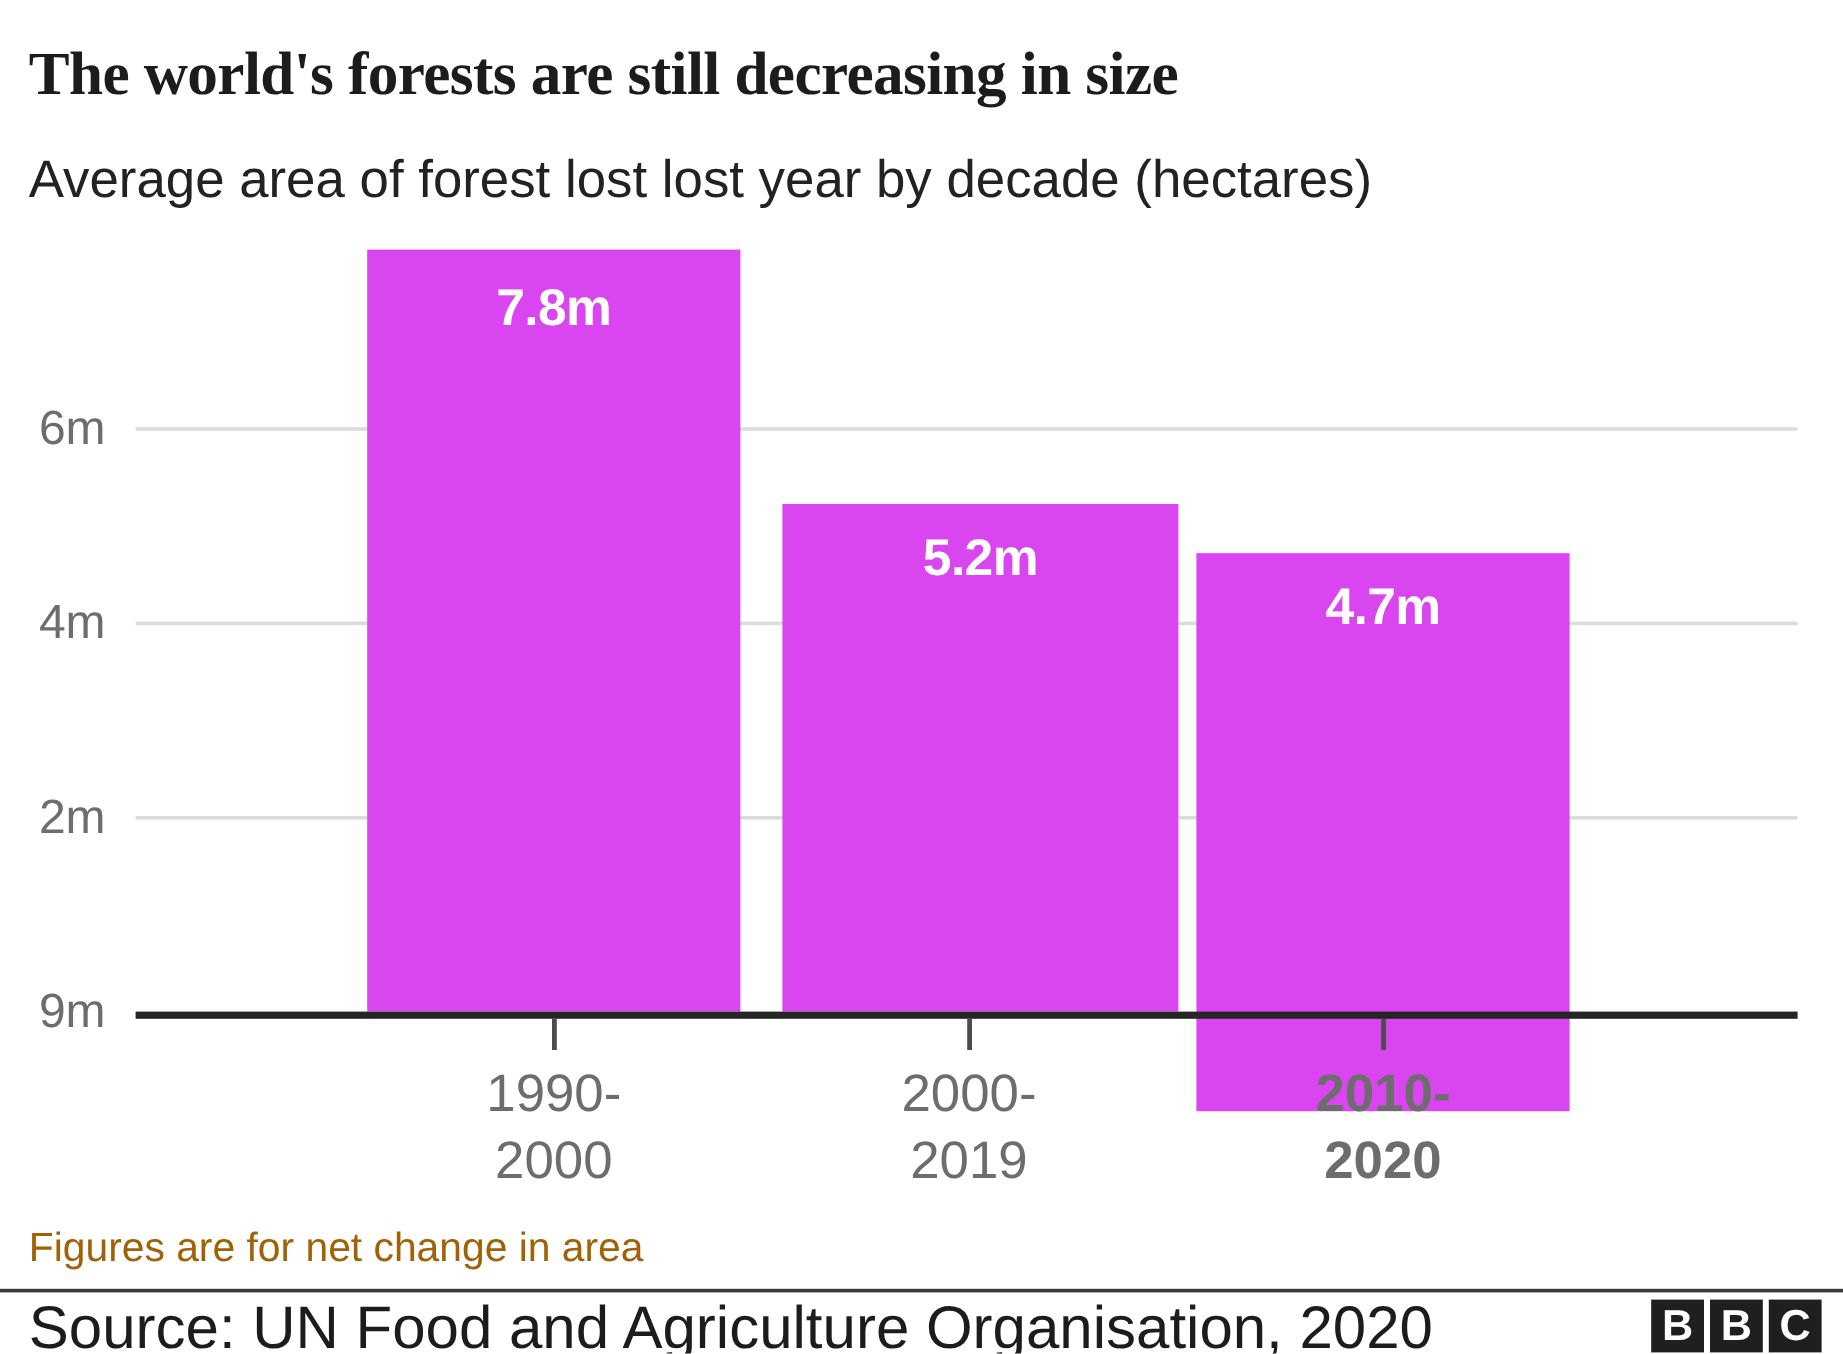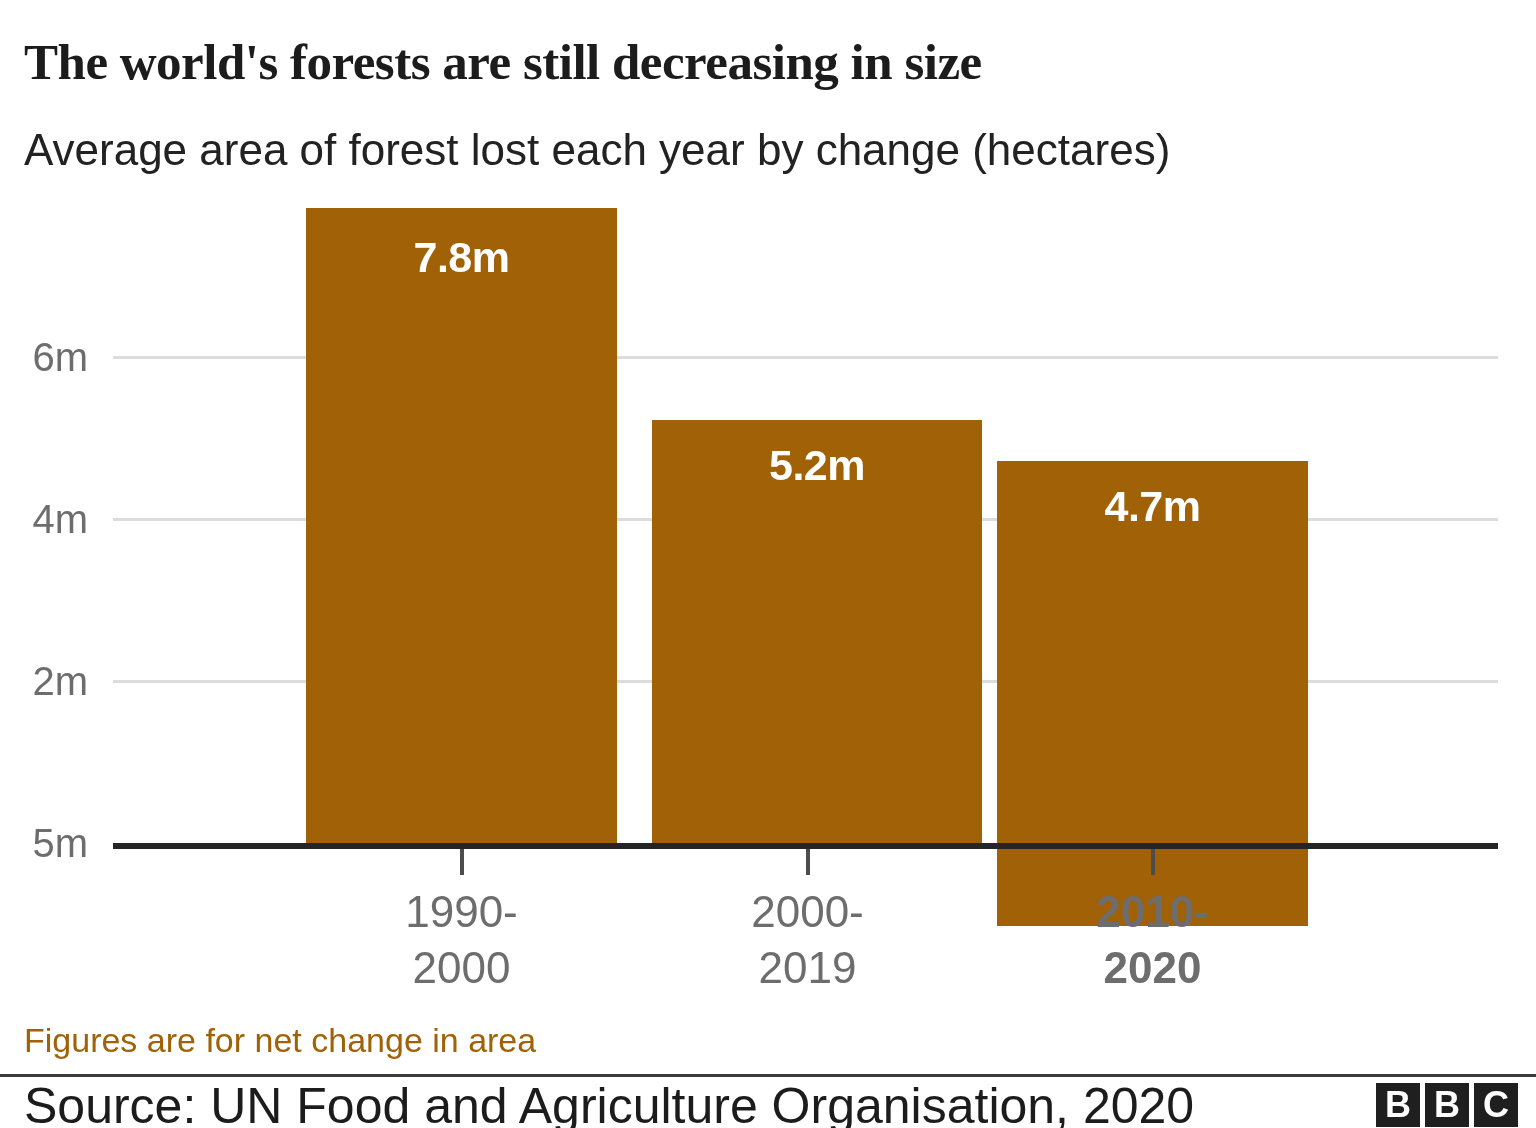--- a/index.html
+++ b/index.html
@@ -70,21 +70,21 @@
     left: 0;
     width: 88px;
     text-align: right;
     font-size: 40px;
     line-height: 40px;
     color: #6d6d6d;
   }
 
   .bar {
     position: absolute;
-    background: #a16207;
+    background: #d946ef;
   }
   .bar-value {
     position: absolute;
     width: 100%;
     text-align: center;
     color: #ffffff;
     font-size: 43px;
     font-weight: bold;
     line-height: 43px;
     letter-spacing: -0.5px;
@@ -150,32 +150,32 @@
     font-size: 36px;
     line-height: 44px;
     text-align: center;
   }
 </style>
 </head>
 <body>
 
 <div id="chart-title">The world's forests are still decreasing in size</div>
 
-<div id="chart-subtitle">Average area of forest lost each year by change (hectares)</div>
+<div id="chart-subtitle">Average area of forest lost lost year by decade (hectares)</div>
 
 <div id="plot-area">
 
   <div class="gridline" style="top:356px"></div>
   <div class="gridline" style="top:518px"></div>
   <div class="gridline" style="top:680px"></div>
 
   <div class="y-tick-label" style="top:337px">6m</div>
   <div class="y-tick-label" style="top:499px">4m</div>
   <div class="y-tick-label" style="top:661px">2m</div>
-  <div class="y-tick-label" style="top:823px">5m</div>
+  <div class="y-tick-label" style="top:823px">9m</div>
 
   <div class="bar" style="left:306px; top:208px; width:311px; height:635px;">
     <div class="bar-value" style="top:28px;">7.8m</div>
   </div>
 
   <div class="bar" style="left:652px; top:420px; width:330px; height:423px;">
     <div class="bar-value" style="top:24px;">5.2m</div>
   </div>
 
   <div class="bar" style="left:997px; top:461px; width:311px; height:465px;">

